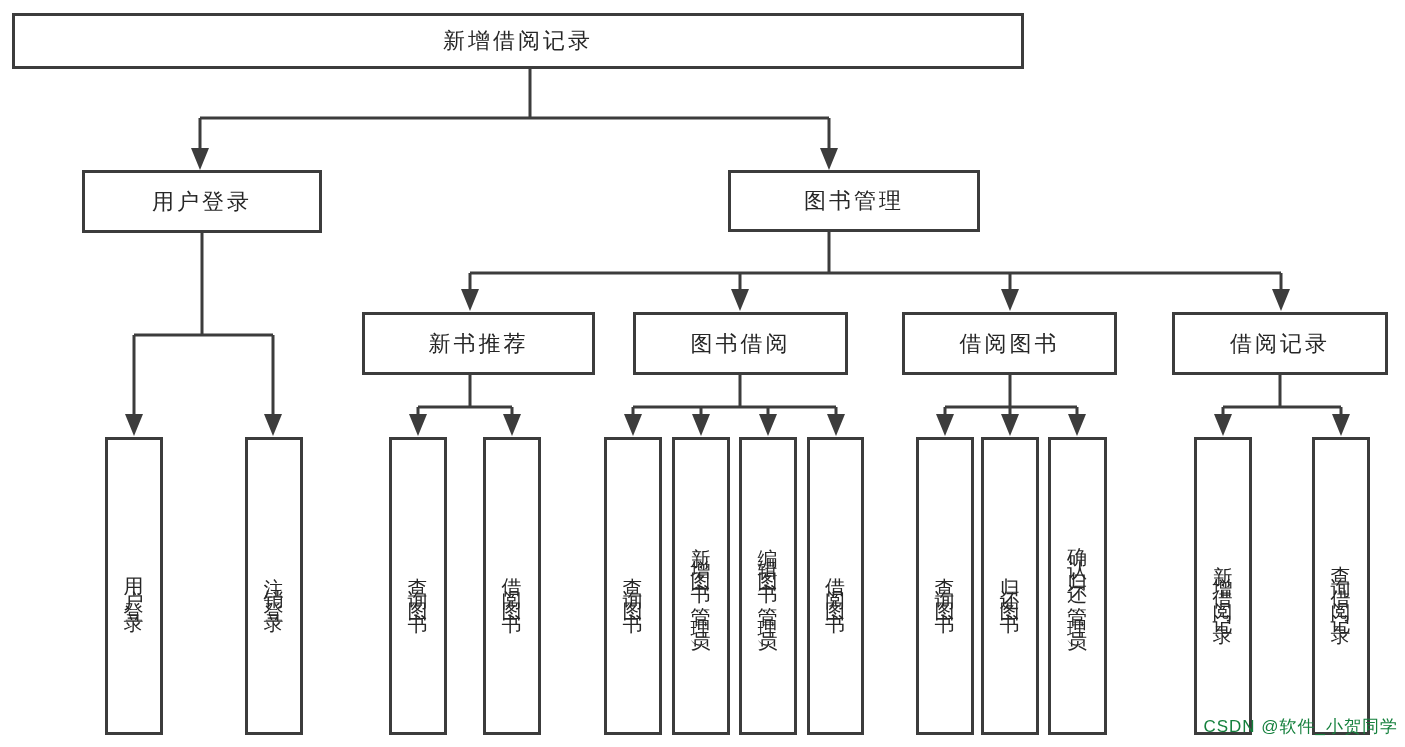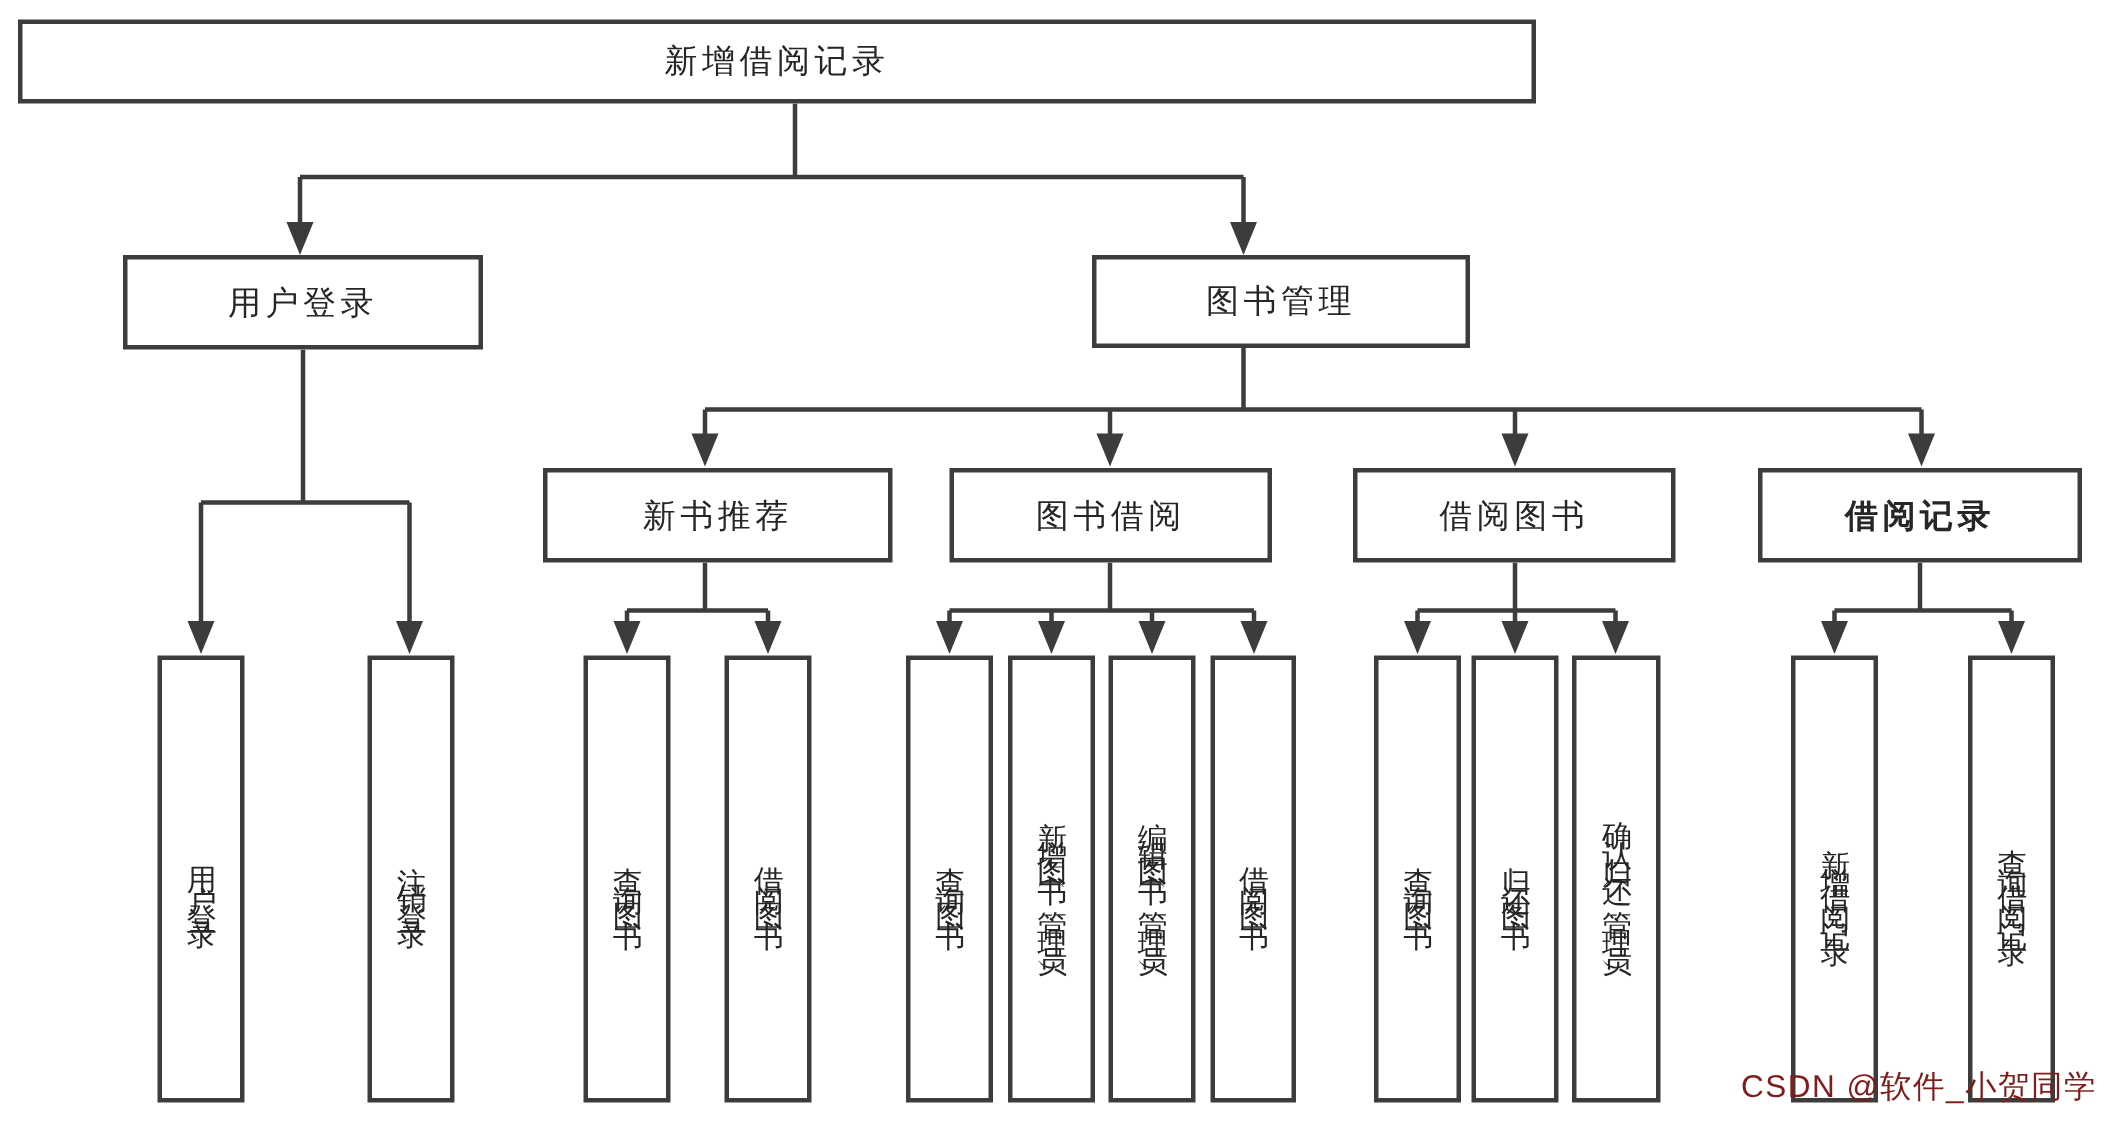--- a/index.html
+++ b/index.html
@@ -40,22 +40,22 @@
     text-orientation: mixed;
     font-size: 20px;
     line-height: 1;
     letter-spacing: 12px;
     white-space: nowrap;
   }
   .watermark {
     position: absolute;
     right: 7px;
     bottom: 9px;
-    font-size: 21px;
-    color: #7f1d1d;
+    font-size: 17px;
+    color: #15803d;
     letter-spacing: 1px;
     white-space: nowrap;
   }
 </style>
 </head>
 <body>
 
 <div class="canvas">
 
   <svg class="connectors" viewBox="0 0 1405 747" xmlns="http://www.w3.org/2000/svg">
@@ -105,21 +105,21 @@
 
   <div class="box h" style="left:362px; top:312px; width:233px; height:63px;">
     <span>新书推荐</span>
   </div>
   <div class="box h" style="left:633px; top:312px; width:215px; height:63px;">
     <span>图书借阅</span>
   </div>
   <div class="box h" style="left:902px; top:312px; width:215px; height:63px;">
     <span>借阅图书</span>
   </div>
-  <div class="box h" style="left:1172px; top:312px; width:216px; height:63px;font-weight:bold;">
+  <div class="box h" style="left:1172px; top:312px; width:216px; height:63px;">
     <span>借阅记录</span>
   </div>
 
   <div class="box v" style="left:105px; top:437px; width:58px; height:298px;">
     <span>用户登录</span>
   </div>
   <div class="box v" style="left:245px; top:437px; width:58px; height:298px;">
     <span>注销登录</span>
   </div>
 

